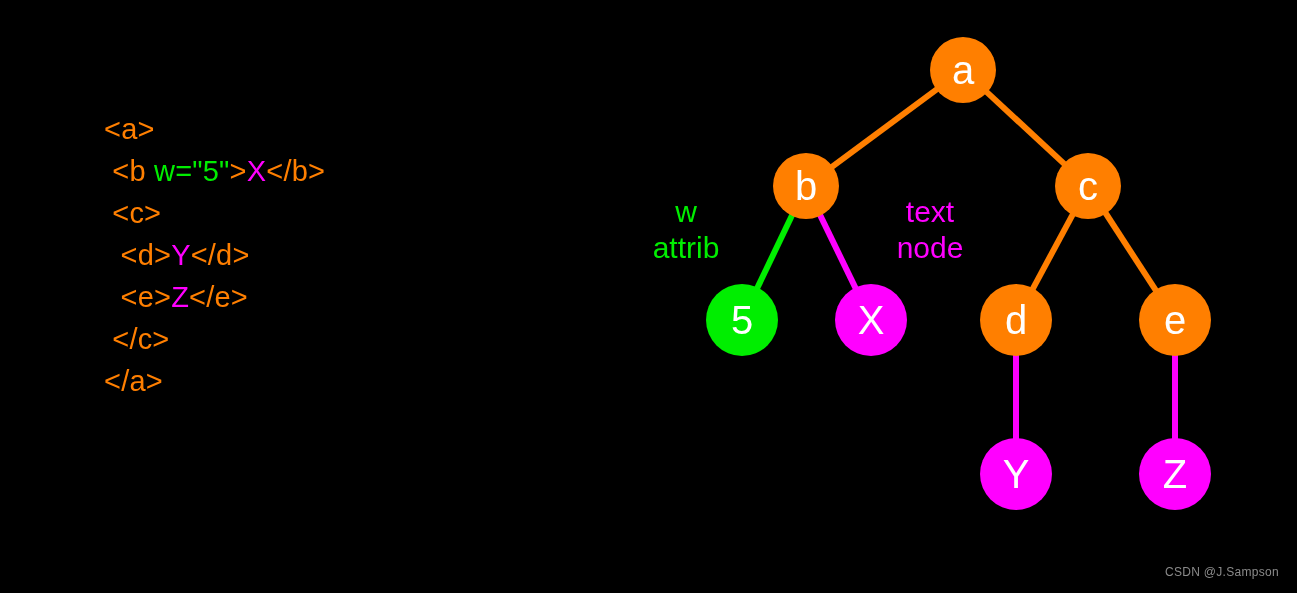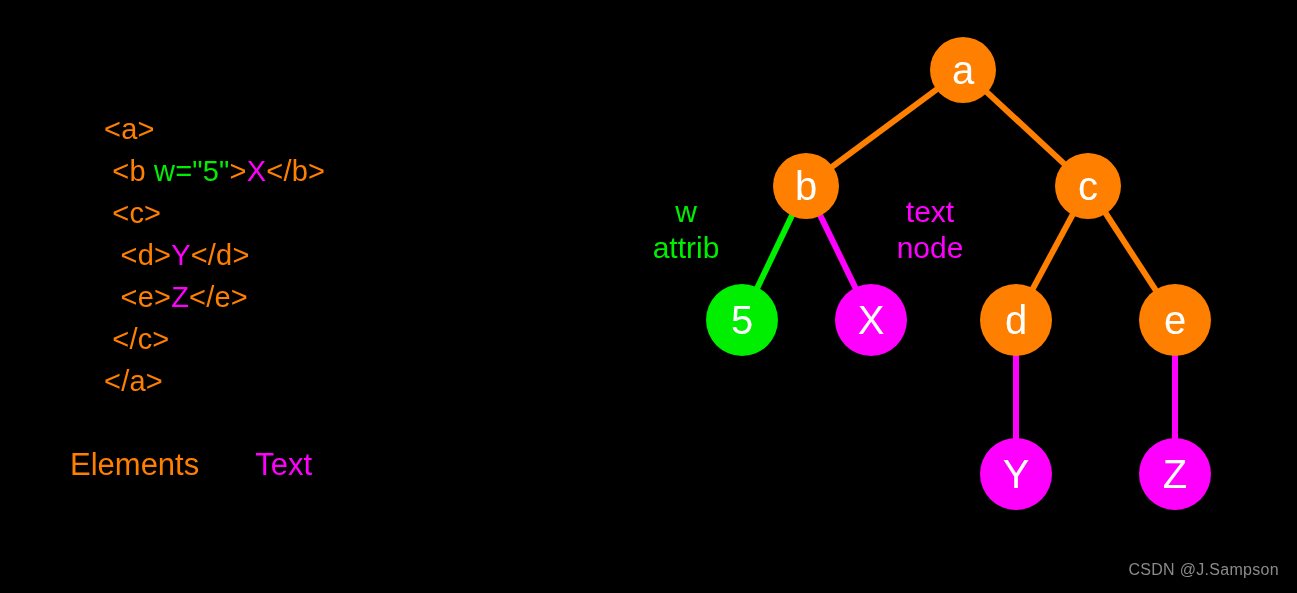--- a/index.html
+++ b/index.html
@@ -83,34 +83,31 @@
   }
   .annot-attrib { color: #00EE00; }
   .annot-text   { color: #FF00FF; }
 
   
   #watermark {
     position: absolute;
     right: 18px;
     bottom: 14px;
     color: #8a8a8a;
-    font-size: 16px;
+    font-size: 12px;
     letter-spacing: 0.3px;
   }
 </style>
 </head>
 <body>
 
 <div id="stage">
 
   <div id="code-block"><span class="ln"><span class="tag">&lt;a&gt;</span></span><span class="ln"><span class="tag"> &lt;b </span><span class="attr">w="5"</span><span class="tag">&gt;</span><span class="txt">X</span><span class="tag">&lt;/b&gt;</span></span><span class="ln"><span class="tag"> &lt;c&gt;</span></span><span class="ln"><span class="tag">  &lt;d&gt;</span><span class="txt">Y</span><span class="tag">&lt;/d&gt;</span></span><span class="ln"><span class="tag">  &lt;e&gt;</span><span class="txt">Z</span><span class="tag">&lt;/e&gt;</span></span><span class="ln"><span class="tag"> &lt;/c&gt;</span></span><span class="ln"><span class="tag">&lt;/a&gt;</span></span></div>
 
-  <div id="legend">
-    <span class="leg-elements">Elements</span><span class="leg-spacer"></span><span class="leg-text">Text</span>
-  </div>
 
   <div id="tree">
     <svg id="tree-svg" width="1297" height="593">
         <line x1="938.0672396163394" y1="88.42165735353268" x2="830.9327603836606" y2="167.57834264646732" stroke="#FF7F00" stroke-width="6" stroke-linecap="butt"></line>
         <line x1="985.7230716894046" y1="91.0870105277675" x2="1065.2769283105954" y2="164.91298947223248" stroke="#FF7F00" stroke-width="6" stroke-linecap="butt"></line>
         <line x1="792.639654908326" y1="213.9732225356926" x2="756.653281713449" y2="289.31969141246617" stroke="#00EE00" stroke-width="6" stroke-linecap="butt"></line>
         <line x1="819.5295854393403" y1="213.89176075187066" x2="856.1610998407236" y2="289.4090365947225" stroke="#FF00FF" stroke-width="6" stroke-linecap="butt"></line>
         <line x1="1073.327216382573" y1="213.30768062132267" x2="1032.0927304191136" y2="290.04964060887187" stroke="#FF7F00" stroke-width="6" stroke-linecap="butt"></line>
         <line x1="1104.8809961596412" y1="212.0006147746198" x2="1156.4853590507162" y2="291.4831966988041" stroke="#FF7F00" stroke-width="6" stroke-linecap="butt"></line>
         <line x1="1016" y1="354" x2="1016" y2="440" stroke="#FF00FF" stroke-width="6" stroke-linecap="butt"></line>

